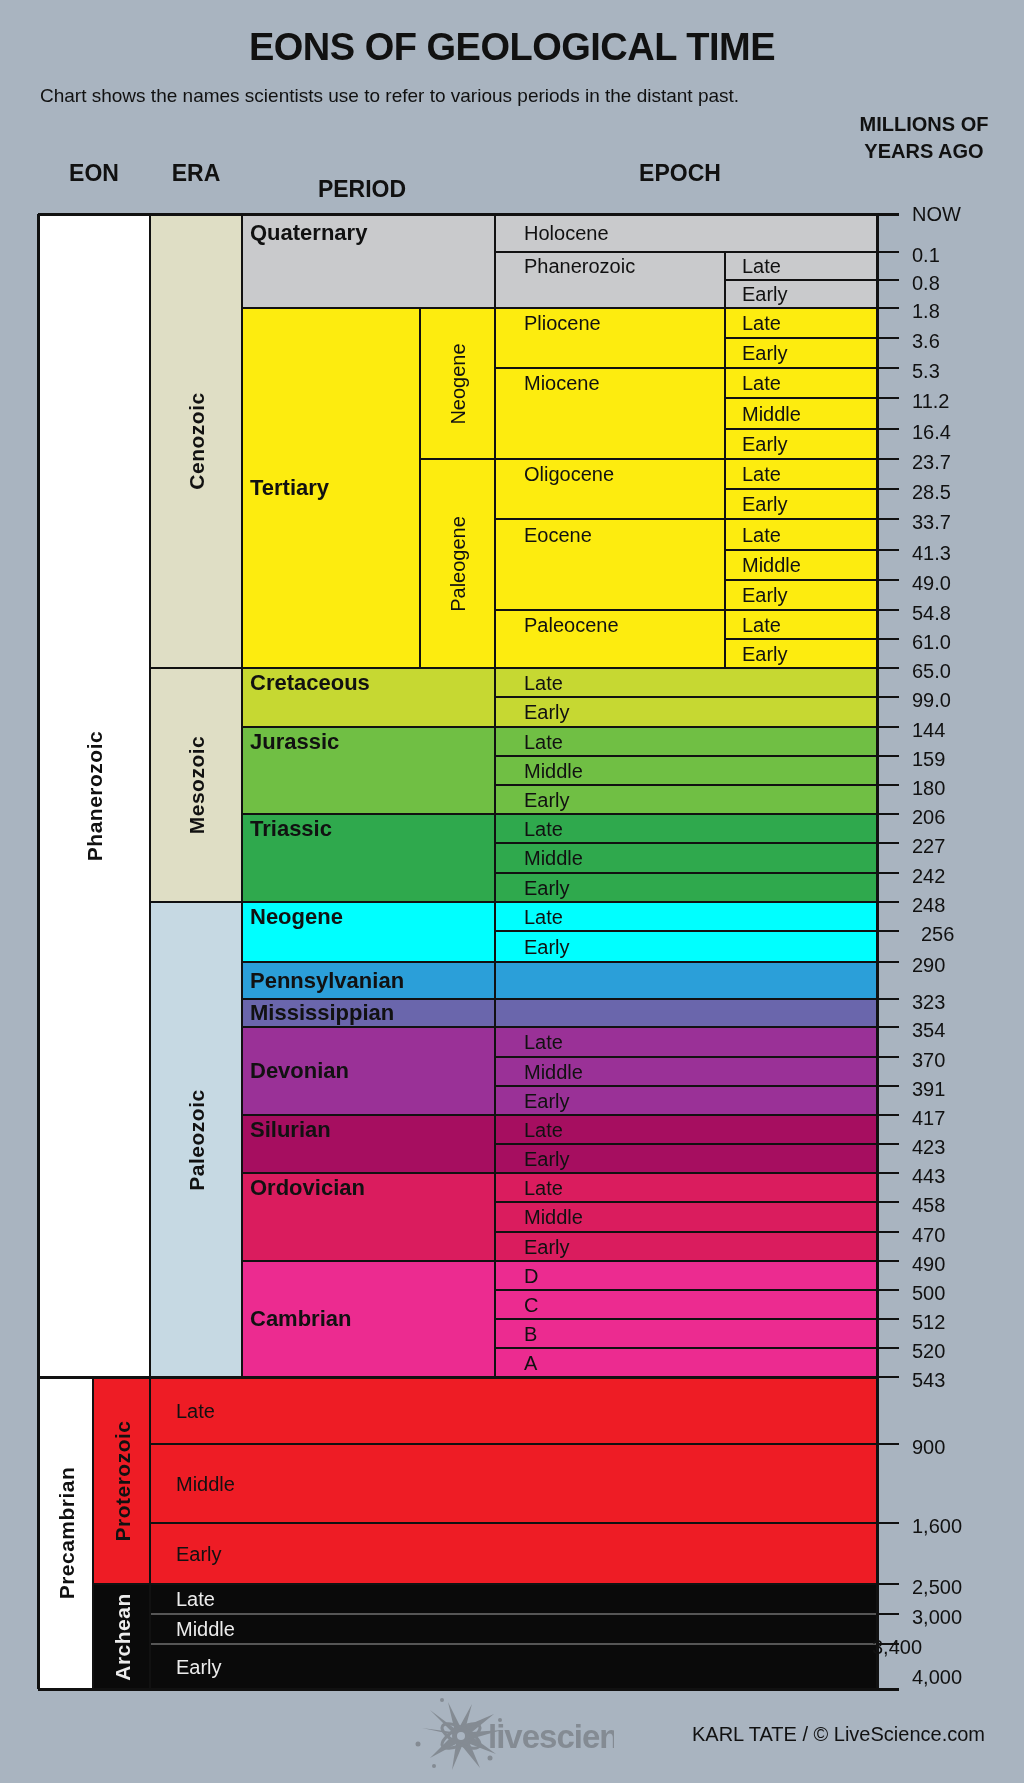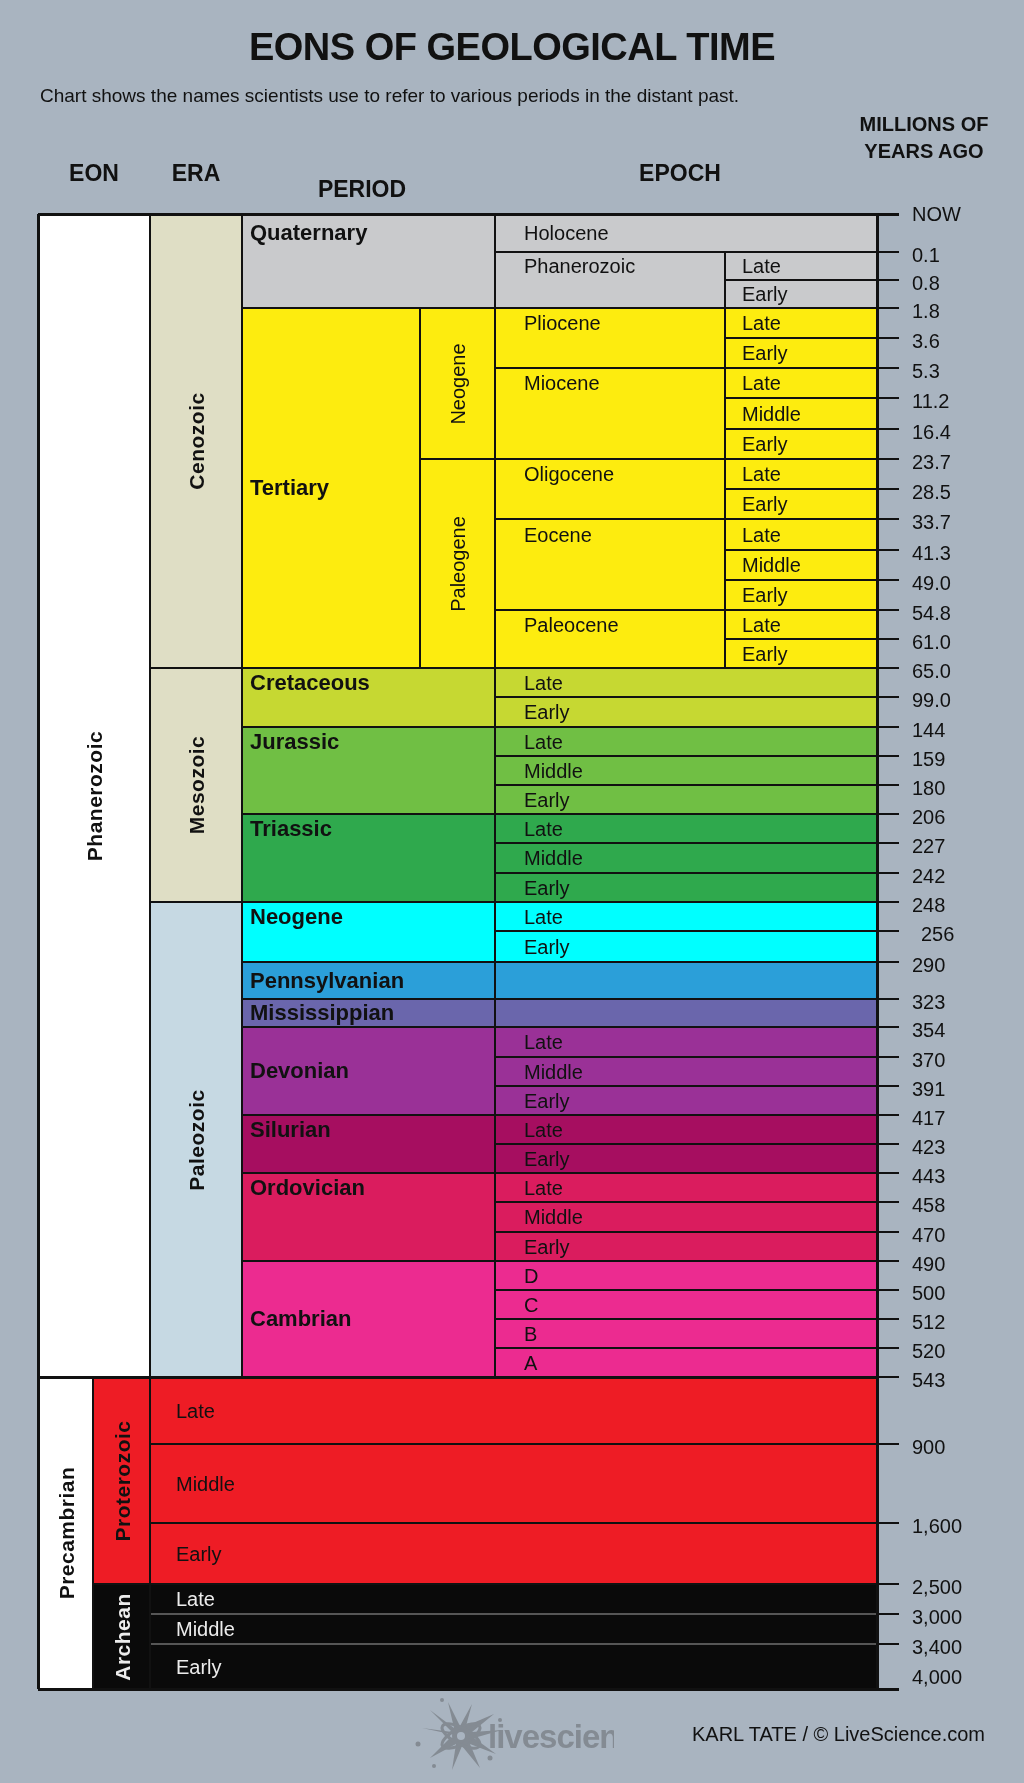--- a/index.html
+++ b/index.html
@@ -286,16 +286,16 @@
     <span class="f-tick lft" style="position: absolute; left: 912px; top: 1380px;">543</span>
     <div style="position: absolute; left: 877px; top: 1443px; width: 22px; height: 2px; background: rgb(17, 17, 17);"></div>
     <span class="f-tick lft" style="position: absolute; left: 912px; top: 1447px;">900</span>
     <div style="position: absolute; left: 877px; top: 1522px; width: 22px; height: 2px; background: rgb(17, 17, 17);"></div>
     <span class="f-tick lft" style="position: absolute; left: 912px; top: 1526px;">1,600</span>
     <div style="position: absolute; left: 877px; top: 1583px; width: 22px; height: 2px; background: rgb(17, 17, 17);"></div>
     <span class="f-tick lft" style="position: absolute; left: 912px; top: 1587px;">2,500</span>
     <div style="position: absolute; left: 877px; top: 1613px; width: 22px; height: 2px; background: rgb(17, 17, 17);"></div>
     <span class="f-tick lft" style="position: absolute; left: 912px; top: 1617px;">3,000</span>
     <div style="position: absolute; left: 877px; top: 1643px; width: 22px; height: 2px; background: rgb(17, 17, 17);"></div>
-    <span class="f-tick lft" style="position: absolute; left: 912px; top: 1647px; text-align: right;">3,400</span>
+    <span class="f-tick lft" style="position: absolute; left: 872px; top: 1647px; text-align: right;">3,400</span>
     <div style="position: absolute; left: 877px; top: 1688px; width: 22px; height: 2px; background: rgb(17, 17, 17);"></div>
     <span class="f-tick lft" style="position: absolute; left: 912px; top: 1677px;">4,000</span>
   </div>
 
 </body></html>

